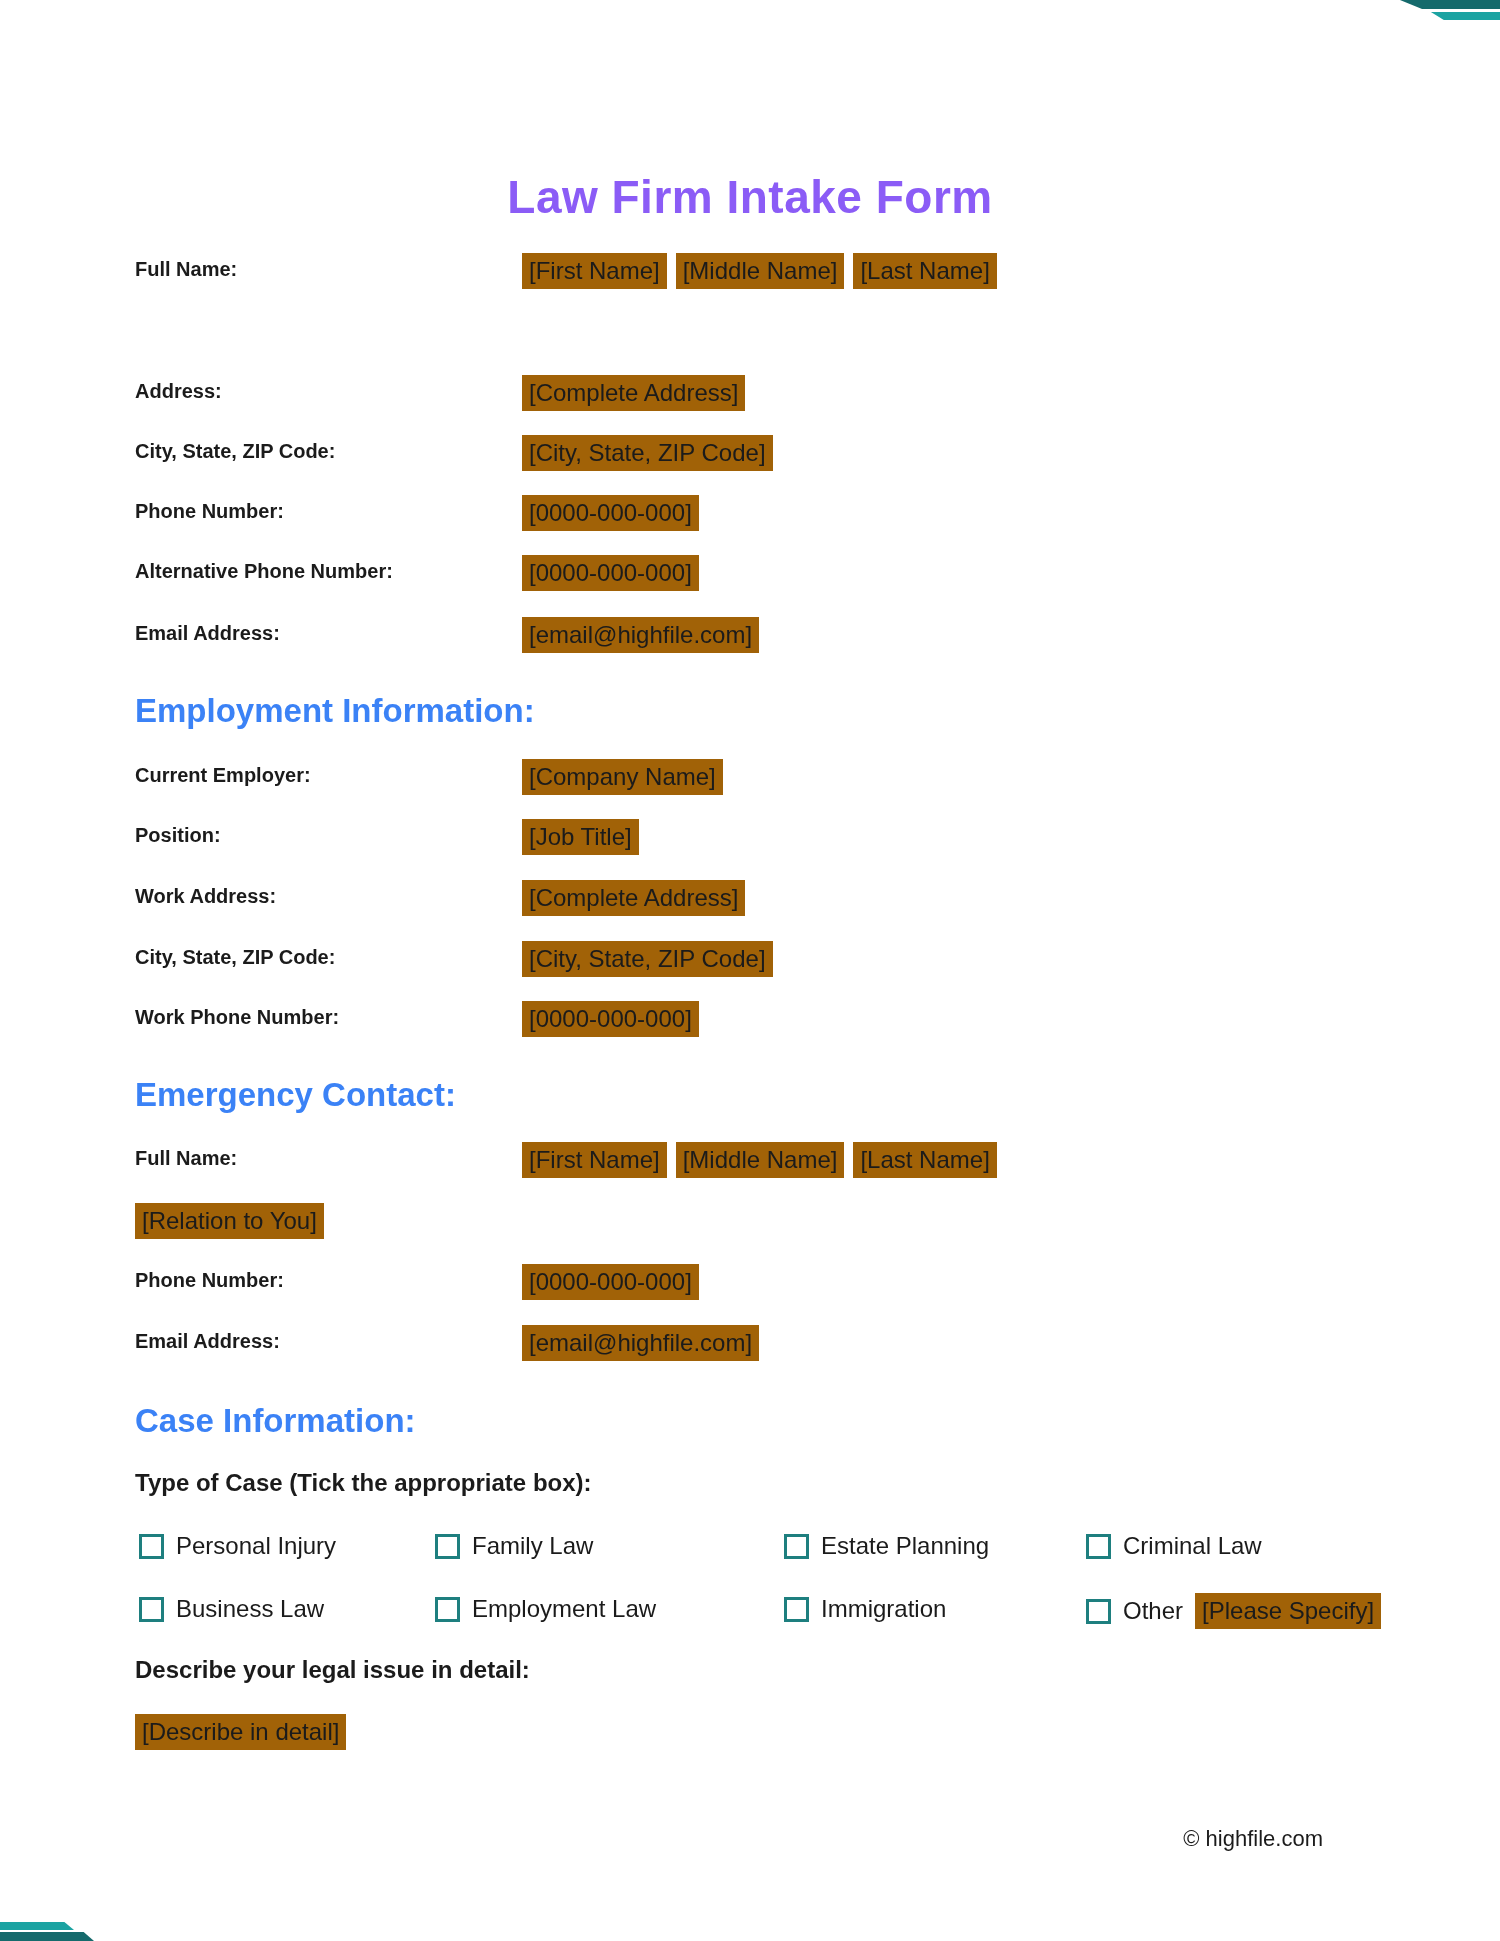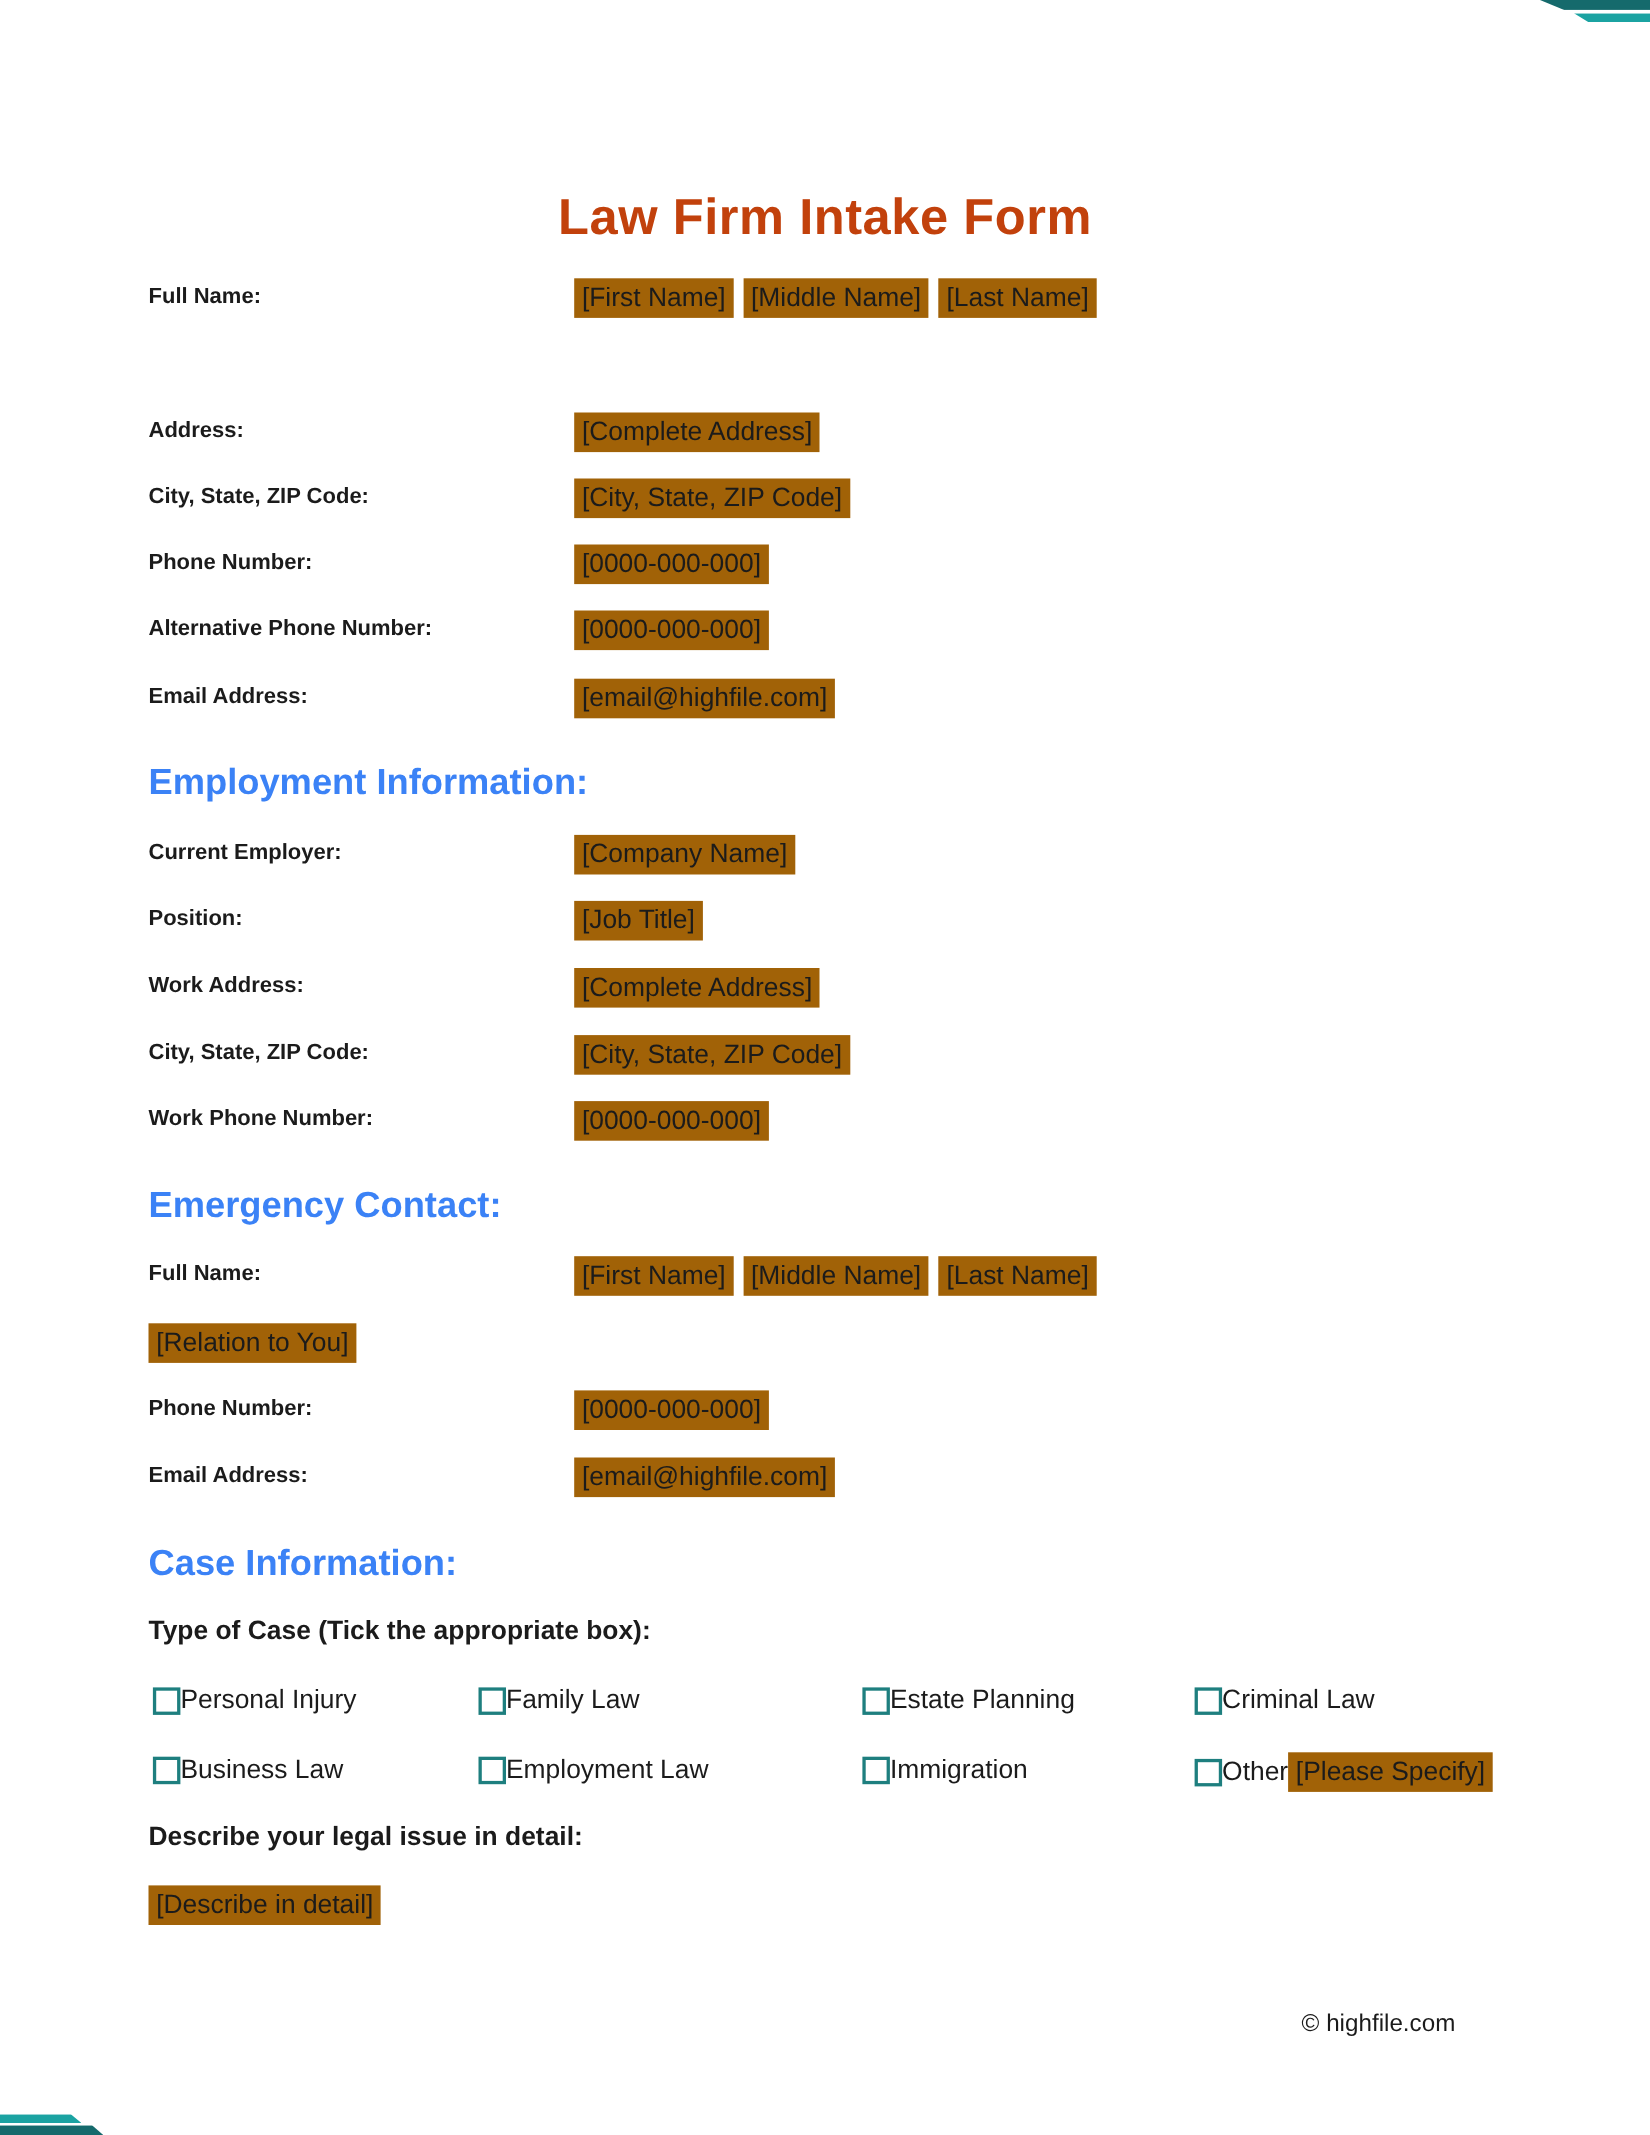--- a/index.html
+++ b/index.html
@@ -13,30 +13,30 @@
   }
   
   .stripe{position:absolute;}
   .tr-dark{top:0;right:0;width:100px;height:9px;background:#156a6c;clip-path:polygon(0 0,100% 0,100% 100%,22% 100%);}
   .tr-light{top:12px;right:0;width:72px;height:8px;background:#1ba3a2;clip-path:polygon(4% 0,100% 0,100% 100%,22% 100%);}
   .bl-light{bottom:11px;left:0;width:74px;height:8px;background:#1ba3a2;clip-path:polygon(0 0,87% 0,100% 100%,0 100%);}
   .bl-dark{bottom:0;left:0;width:94px;height:9px;background:#156a6c;clip-path:polygon(0 0,89% 0,100% 100%,0 100%);}
 
   .title{
     position:absolute;top:170px;left:0;width:100%;
-    text-align:center;font-size:46px;font-weight:700;color:#c2410c;
+    text-align:center;font-size:46px;font-weight:700;color:#8b5cf6;
     letter-spacing:0.5px;
   }
   .row{position:absolute;left:135px;display:flex;align-items:flex-start;}
   .flabel{width:387px;flex:0 0 387px;font-size:20px;font-weight:700;line-height:32px;}
   .fvalue{display:flex;gap:9px;font-size:24px;line-height:32px;}
   .hl{background:#a16207;padding:2px 7px;display:inline-block;white-space:nowrap;}
   .section-heading{position:absolute;left:135px;font-size:33px;font-weight:700;color:#3b82f6;line-height:36px;}
   .sublabel{position:absolute;left:135px;font-size:24px;font-weight:700;line-height:32px;}
-  .option{position:absolute;display:flex;align-items:center;font-size:24px;line-height:32px;}
+  .option{position:absolute;display:flex;align-items:center;gap:12px;font-size:24px;line-height:32px;}
   .cbox{width:19px;height:19px;border:3px solid #1e7f7f;background:#ffffff;display:inline-block;flex:0 0 auto;}
   .describe-ph{position:absolute;left:135px;font-size:24px;line-height:32px;}
   .footer{position:absolute;top:1824px;right:177px;font-size:22px;line-height:30px;}
 </style>
 </head>
 <body>
 
 <div class="page">
 
   <div class="stripe tr-dark"></div>

